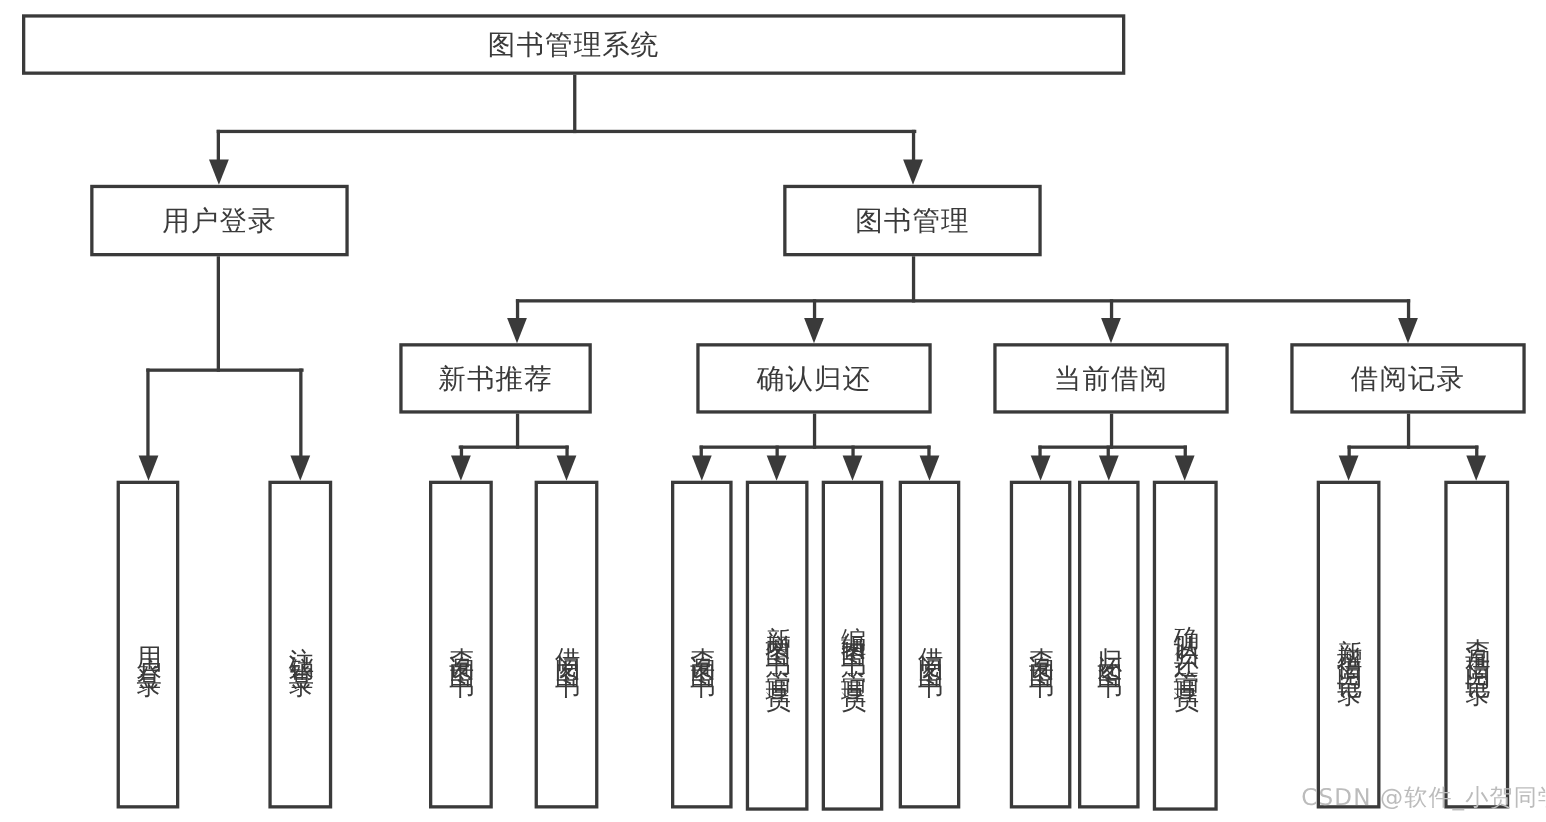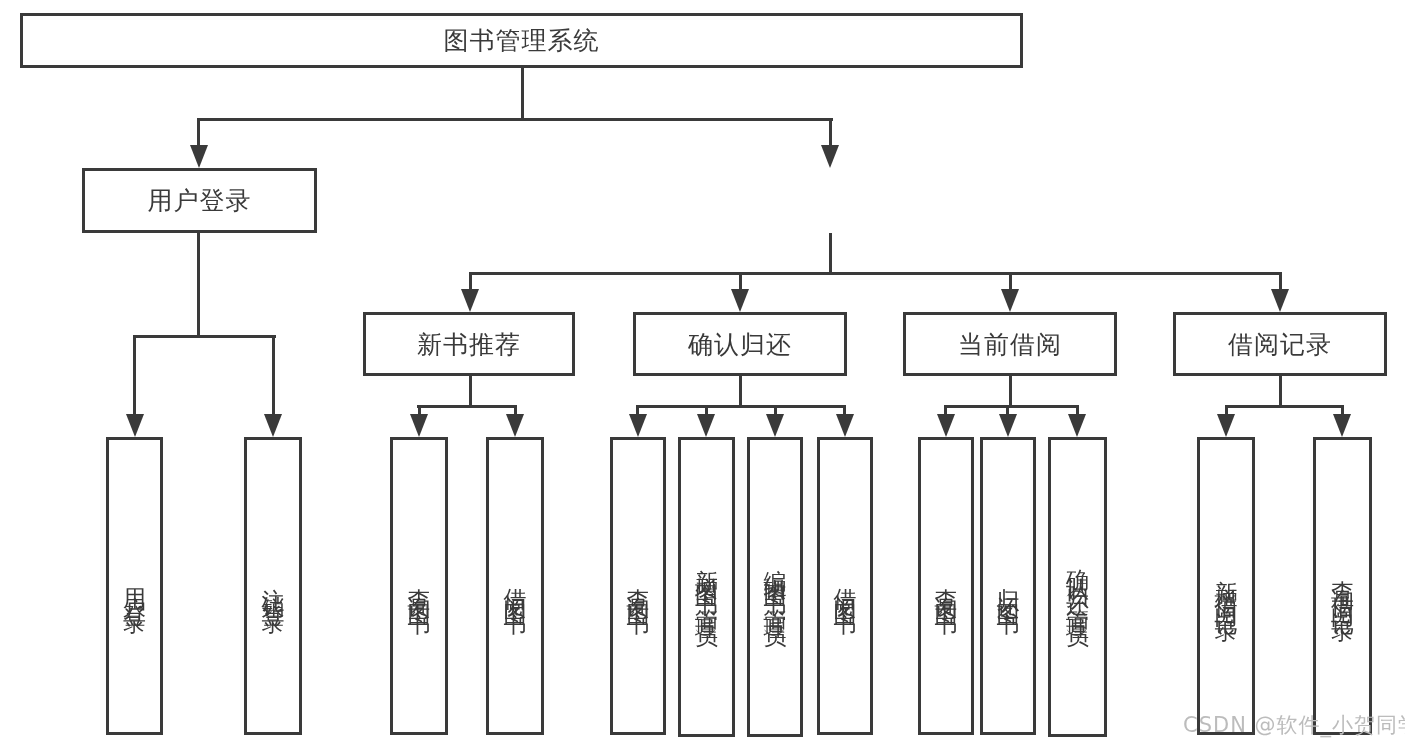--- a/index.html
+++ b/index.html
@@ -55,20 +55,23 @@
     <div class="hl" style="left:197px;top:118px;width:636px;"></div>
     <div class="vl" style="left:197px;top:118px;height:30px;"></div>
     <div class="arr" style="left:190px;top:145px;"></div>
     <div class="vl" style="left:829px;top:118px;height:30px;"></div>
     <div class="arr" style="left:821px;top:145px;"></div>
   </div>
 
   <div class="box hbox" style="left:82px;top:168px;width:235px;height:65px;">
     <span>用户登录</span>
   </div>
+  <div class="box hbox" style="left:712px;top:168px;width:235px;height:65px;">
+    <span>图书管理</span>
+  </div>
 
   <div>
     <div class="vl" style="left:197px;top:233px;height:105px;"></div>
     <div class="hl" style="left:133px;top:335px;width:143px;"></div>
     <div class="vl" style="left:133px;top:335px;height:81px;"></div>
     <div class="arr" style="left:126px;top:414px;"></div>
     <div class="vl" style="left:272px;top:335px;height:81px;"></div>
     <div class="arr" style="left:264px;top:414px;"></div>
   </div>
 
@@ -78,21 +81,21 @@
     <div class="vl" style="left:469px;top:272px;height:20px;"></div>
     <div class="arr" style="left:461px;top:289px;"></div>
     <div class="vl" style="left:739px;top:272px;height:20px;"></div>
     <div class="arr" style="left:731px;top:289px;"></div>
     <div class="vl" style="left:1009px;top:272px;height:20px;"></div>
     <div class="arr" style="left:1001px;top:289px;"></div>
     <div class="vl" style="left:1279px;top:272px;height:20px;"></div>
     <div class="arr" style="left:1271px;top:289px;"></div>
   </div>
 
-  <div class="box hbox" style="left:363px;top:312px;width:212px;height:64px;">
+  <div class="box hbox" style="left:363px;top:312px;width:175px;height:64px;">
     <span>新书推荐</span>
   </div>
   <div class="box hbox" style="left:633px;top:312px;width:214px;height:64px;">
     <span>确认归还</span>
   </div>
   <div class="box hbox" style="left:903px;top:312px;width:214px;height:64px;">
     <span>当前借阅</span>
   </div>
   <div class="box hbox" style="left:1173px;top:312px;width:214px;height:64px;">
     <span>借阅记录</span>

